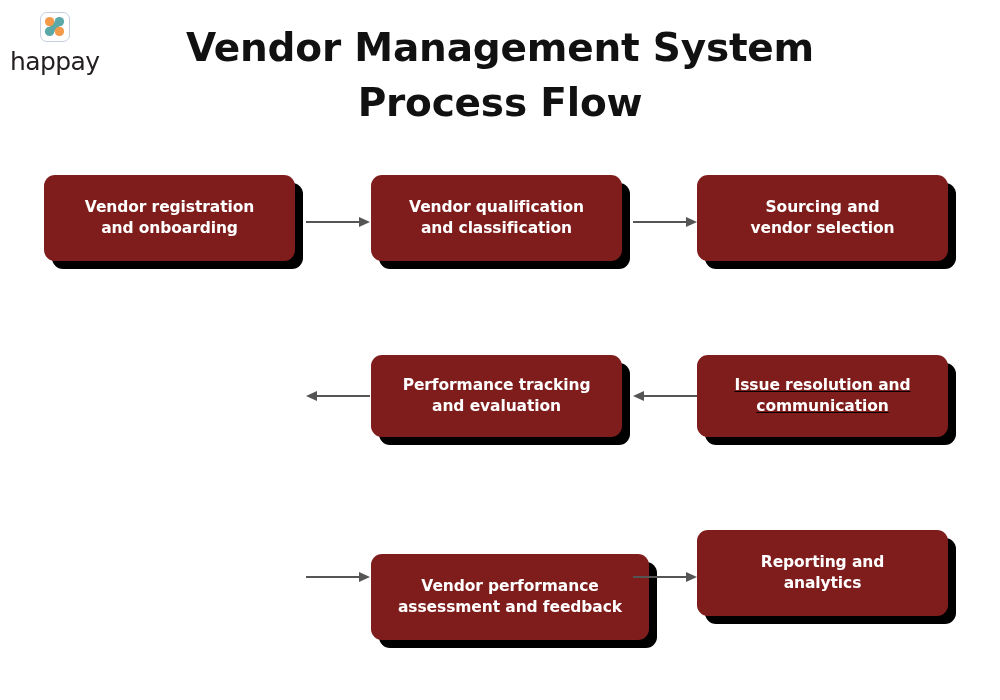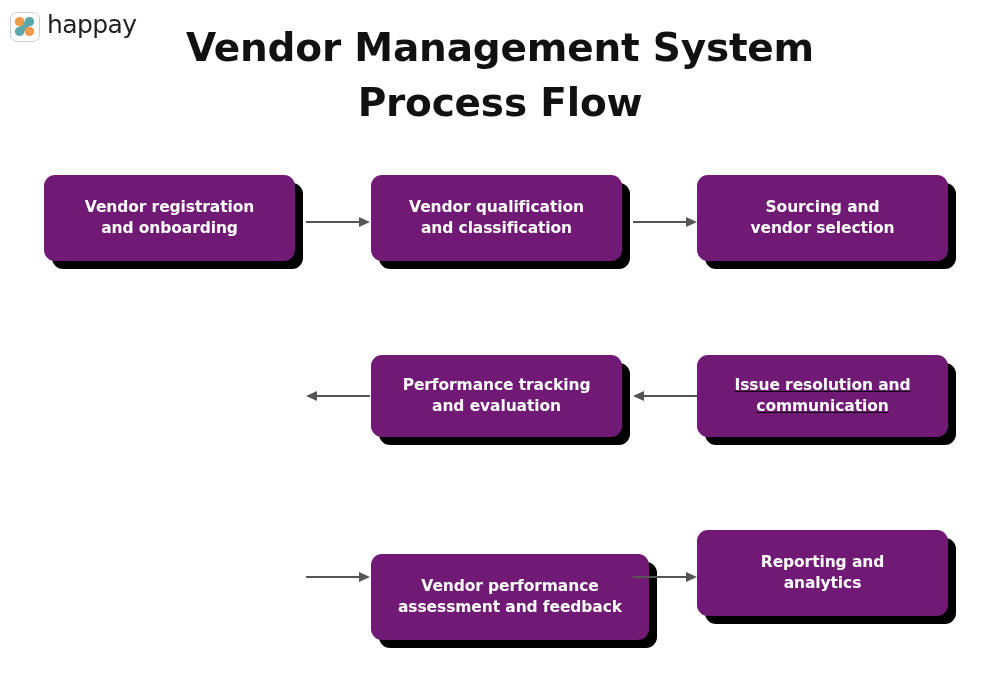--- a/index.html
+++ b/index.html
@@ -23,22 +23,23 @@
     width: 1000px;
     height: 700px;
   }
 
   
   .brand {
     position: absolute;
     left: 10px;
     top: 12px;
     display: flex;
-    align-items: flex-start;
+    align-items: center;
     gap: 7px;
+    flex-direction: column;
   }
   .brand-mark {
     width: 30px;
     height: 30px;
     border-radius: 7px;
     border: 1.5px solid #c5cfe0;
     background: #ffffff;
     position: relative;
     box-sizing: border-box;
     flex: 0 0 auto;
@@ -67,21 +68,21 @@
     font-weight: 700;
     line-height: 1.42;
     letter-spacing: -0.2px;
   }
   .title-line { display: block; }
 
   
   .node {
     position: absolute;
     box-sizing: border-box;
-    background: #701a75;
+    background: #7f1d1d;
     border-radius: 11px;
     box-shadow: 8px 8px 0 0 #000000;
     display: flex;
     align-items: center;
     justify-content: center;
     text-align: center;
     padding: 6px 10px;
   }
   .node-label {
     color: #ffffff;

